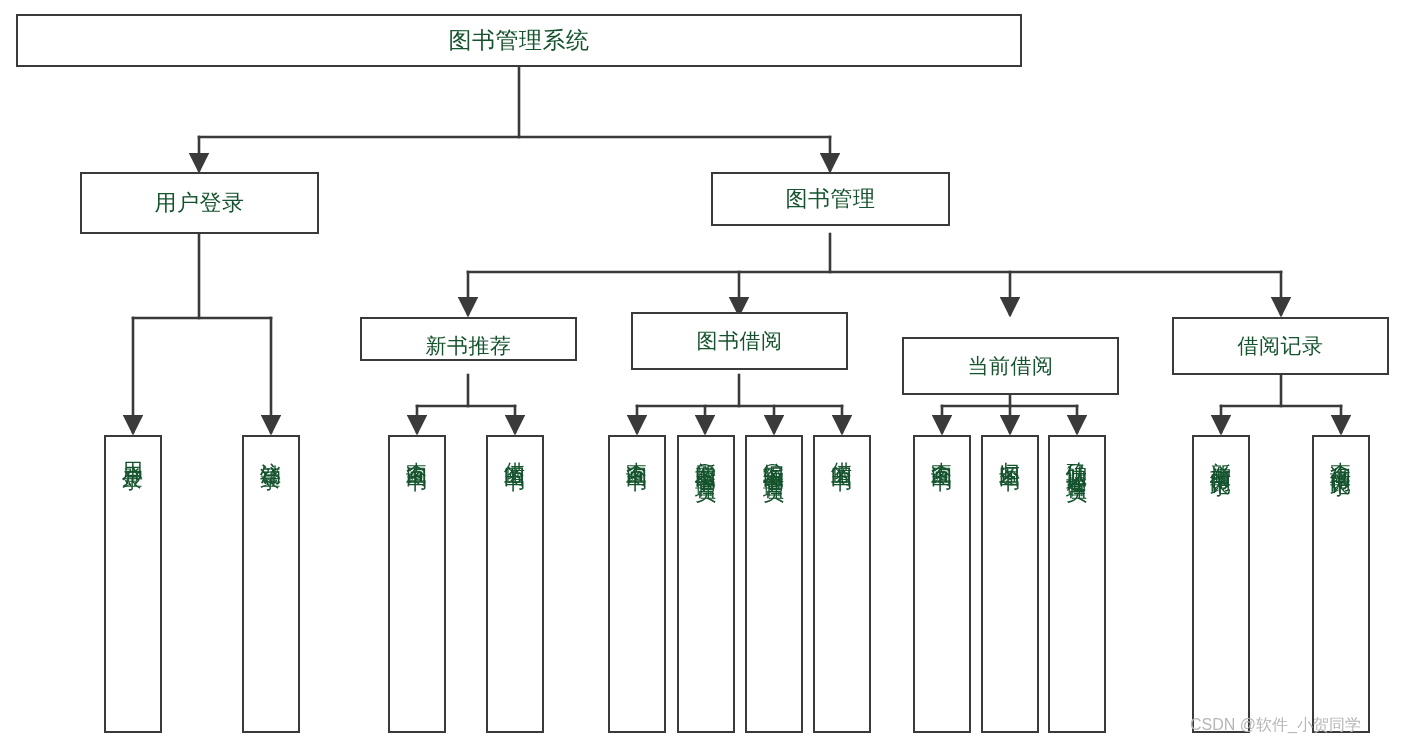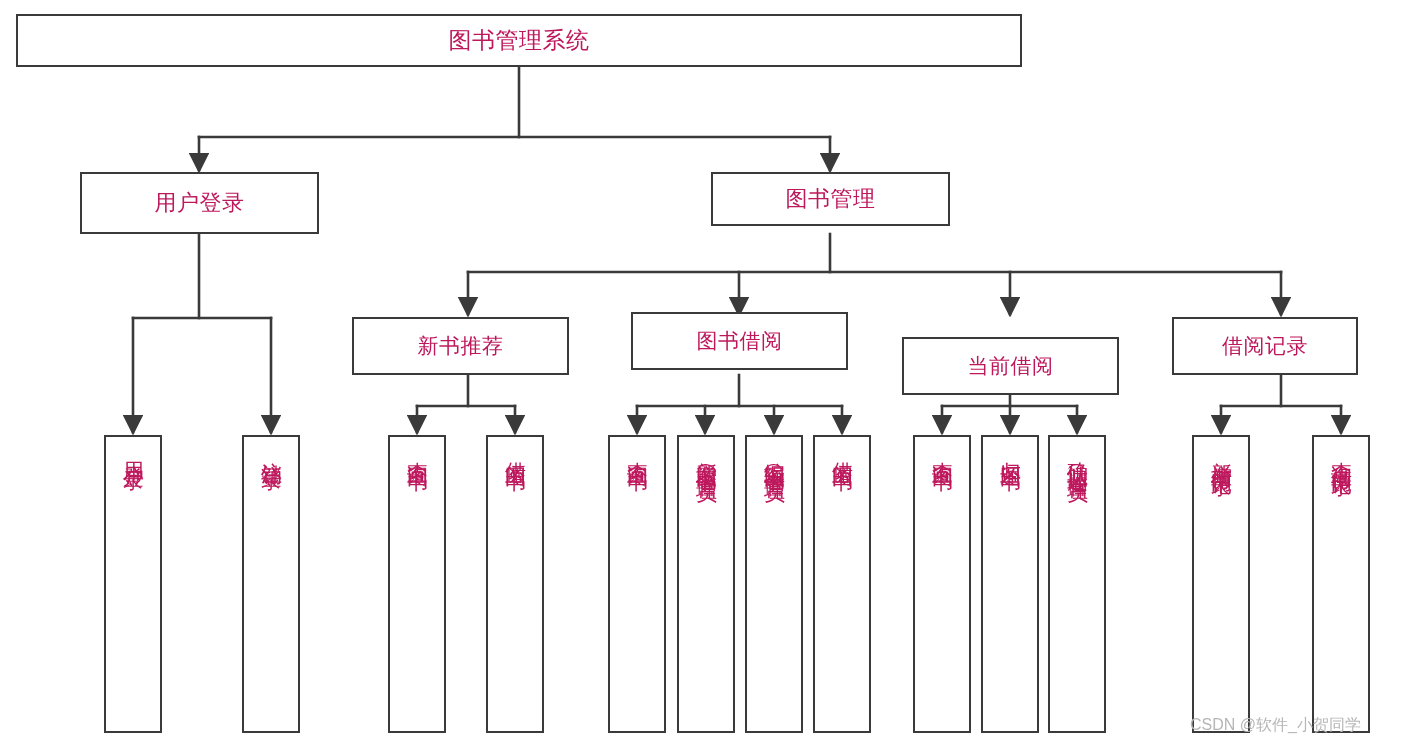--- a/index.html
+++ b/index.html
@@ -29,22 +29,22 @@
     position: absolute;
     box-sizing: border-box;
     background: #ffffff;
     border: 2.5px solid #3a3a3a;
     display: flex;
     align-items: center;
     justify-content: center;
     text-align: center;
   }
   .node-label {
-    font-family: Liberation Serif, serif;
-    color: #be185d;
+    font-family: Liberation Sans, sans-serif;
+    color: #14532d;
     line-height: 1.18;
     letter-spacing: 0.5px;
   }
   .node-root .node-label  { font-size: 23px; }
   .node-l2 .node-label    { font-size: 22px; }
   .node-l3 .node-label    { font-size: 21px; }
   .node-leaf {
     align-items: flex-start;
     padding-top: 8px;
   }
@@ -124,30 +124,30 @@
     <span class="node-label">图书管理系统</span>
   </div>
 
   <div class="node-box node-l2" style="left:80px; top:172px; width:239px; height:62px;">
     <span class="node-label">用户登录</span>
   </div>
   <div class="node-box node-l2" style="left:711px; top:172px; width:239px; height:54px;">
     <span class="node-label">图书管理</span>
   </div>
 
-  <div class="node-box node-l3" style="left:352px; top:317px; width:217px; height:58px;">
+  <div class="node-box node-l3" style="left:360px; top:317px; width:217px; height:44px;align-items:flex-end;">
     <span class="node-label">新书推荐</span>
   </div>
   <div class="node-box node-l3" style="left:631px; top:312px; width:217px; height:58px;align-items:center;">
     <span class="node-label">图书借阅</span>
   </div>
   <div class="node-box node-l3" style="left:902px; top:317px; width:217px; height:58px;margin-top:20px;">
     <span class="node-label">当前借阅</span>
   </div>
-  <div class="node-box node-l3" style="left:1172px; top:317px; width:186px; height:58px;">
+  <div class="node-box node-l3" style="left:1172px; top:317px; width:217px; height:58px;">
     <span class="node-label">借阅记录</span>
   </div>
 
   <div class="node-box node-leaf" style="left:104px; top:435px; width:58px; height:298px;">
     <span class="node-label">用户登录</span>
   </div>
   <div class="node-box node-leaf" style="left:242px; top:435px; width:58px; height:298px;">
     <span class="node-label">注销登录</span>
   </div>
 

